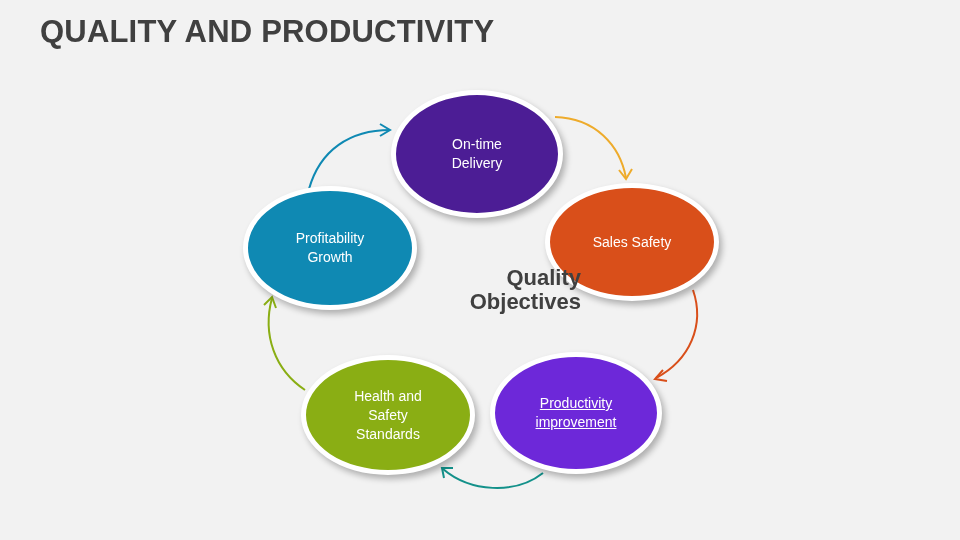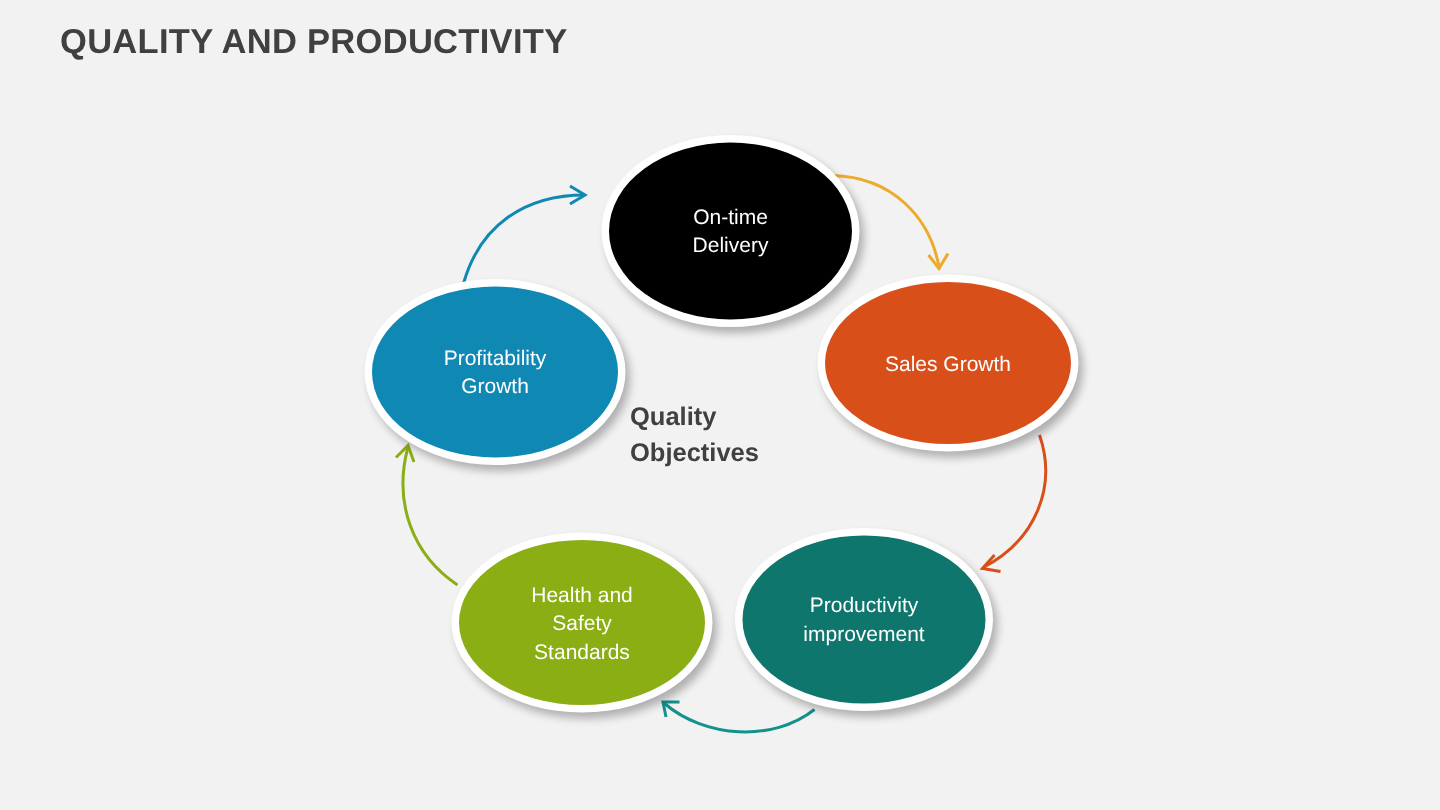--- a/index.html
+++ b/index.html
@@ -4,40 +4,40 @@
 <style>
   html, body { margin: 0; padding: 0; }
   body {
     width: 960px; height: 540px; overflow: hidden;
     background: #f2f2f2;
     font-family: "Liberation Sans", "DejaVu Sans", sans-serif;
     position: relative;
   }
   .title {
     position: absolute; left: 40px; top: 14px;
-    font-size: 23px; font-weight: bold; color: #404040;
+    font-size: 31px; font-weight: bold; color: #404040;
     letter-spacing: 0.2px;
   }
   svg.arrows { position: absolute; left: 0; top: 0; }
   .node {
     position: absolute;
     border-radius: 50%;
     border: 5px solid #ffffff;
     box-shadow: 3px 4px 6px rgba(0,0,0,0.28);
     display: flex; align-items: center; justify-content: center;
     text-align: center;
     color: #ffffff;
     font-size: 14px; line-height: 19px;
     box-sizing: border-box;
   }
   .node span { white-space: pre-line; }
   .center-label {
-    position: absolute; left: 420px; top: 266px; width: 140px;
-    text-align: left; color: #404040;
-    font-weight: bold; font-size: 17px; line-height: 24px;
+    position: absolute; left: 441px; top: 266px; width: 140px;
+    text-align: right; color: #404040;
+    font-weight: bold; font-size: 22px; line-height: 24px;
     white-space: pre-line;
   }
 </style>
 </head>
 <body>
 
 <div class="title">QUALITY AND PRODUCTIVITY</div>
 
 <svg class="arrows" width="960" height="540">
 
@@ -60,30 +60,30 @@
     <path d="M305 390 C 275 370, 262 335, 272 298"></path>
     <path d="M264 305 L272 297 L276 308"></path>
   </g>
 
   <g stroke="#0f89b3" stroke-width="2" fill="none">
     <path d="M309 189 C 320 150, 350 130, 390 130"></path>
     <path d="M380 124 L390 130 L380 136"></path>
   </g>
 </svg>
 
-<div class="node" style="left:401px; top:90px; width:172px; height:128px; background:#000000;">
+<div class="node" style="left:391px; top:90px; width:172px; height:128px; background:#4c1d95;">
   <span>On-time
 Delivery</span>
 </div>
 
 <div class="node" style="left:545px; top:183px; width:174px; height:118px; background:#d94f1a;">
-  <span>Sales Growth</span>
+  <span>Sales Safety</span>
 </div>
 
-<div class="node" style="left:490px; top:352px; width:172px; height:122px; background:#0f766e;">
+<div class="node" style="left:490px; top:352px; width:172px; height:122px; background:#6d28d9;text-decoration:underline;">
   <span>Productivity
 improvement</span>
 </div>
 
 <div class="node" style="left:301px; top:355px; width:174px; height:120px; background:#8aae14;justify-content:center;">
   <span>Health and
 Safety
 Standards</span>
 </div>
 

